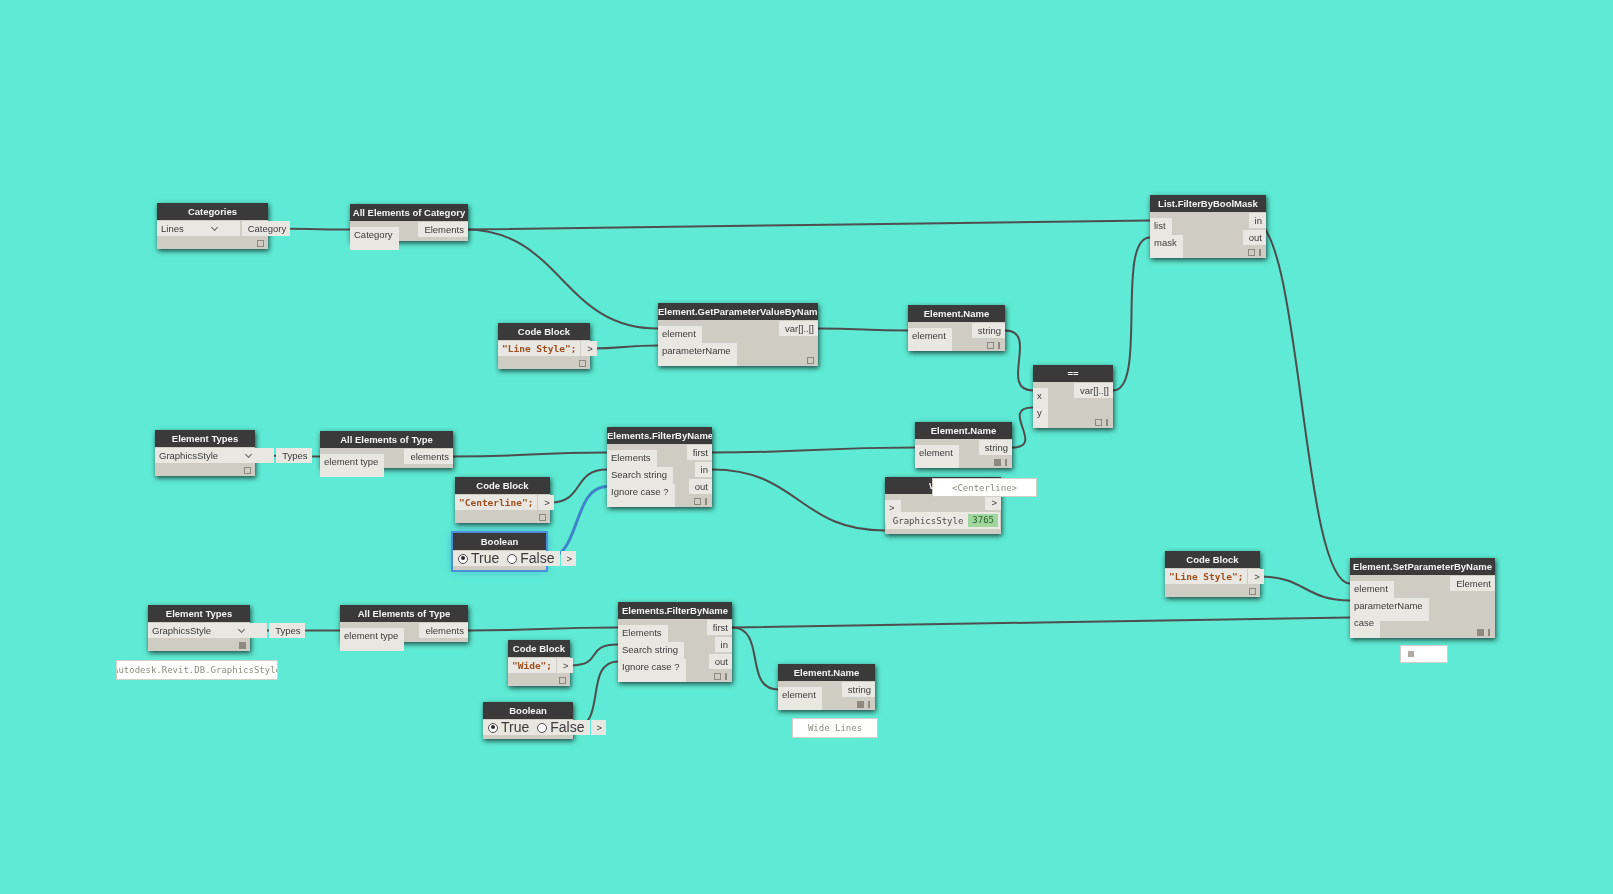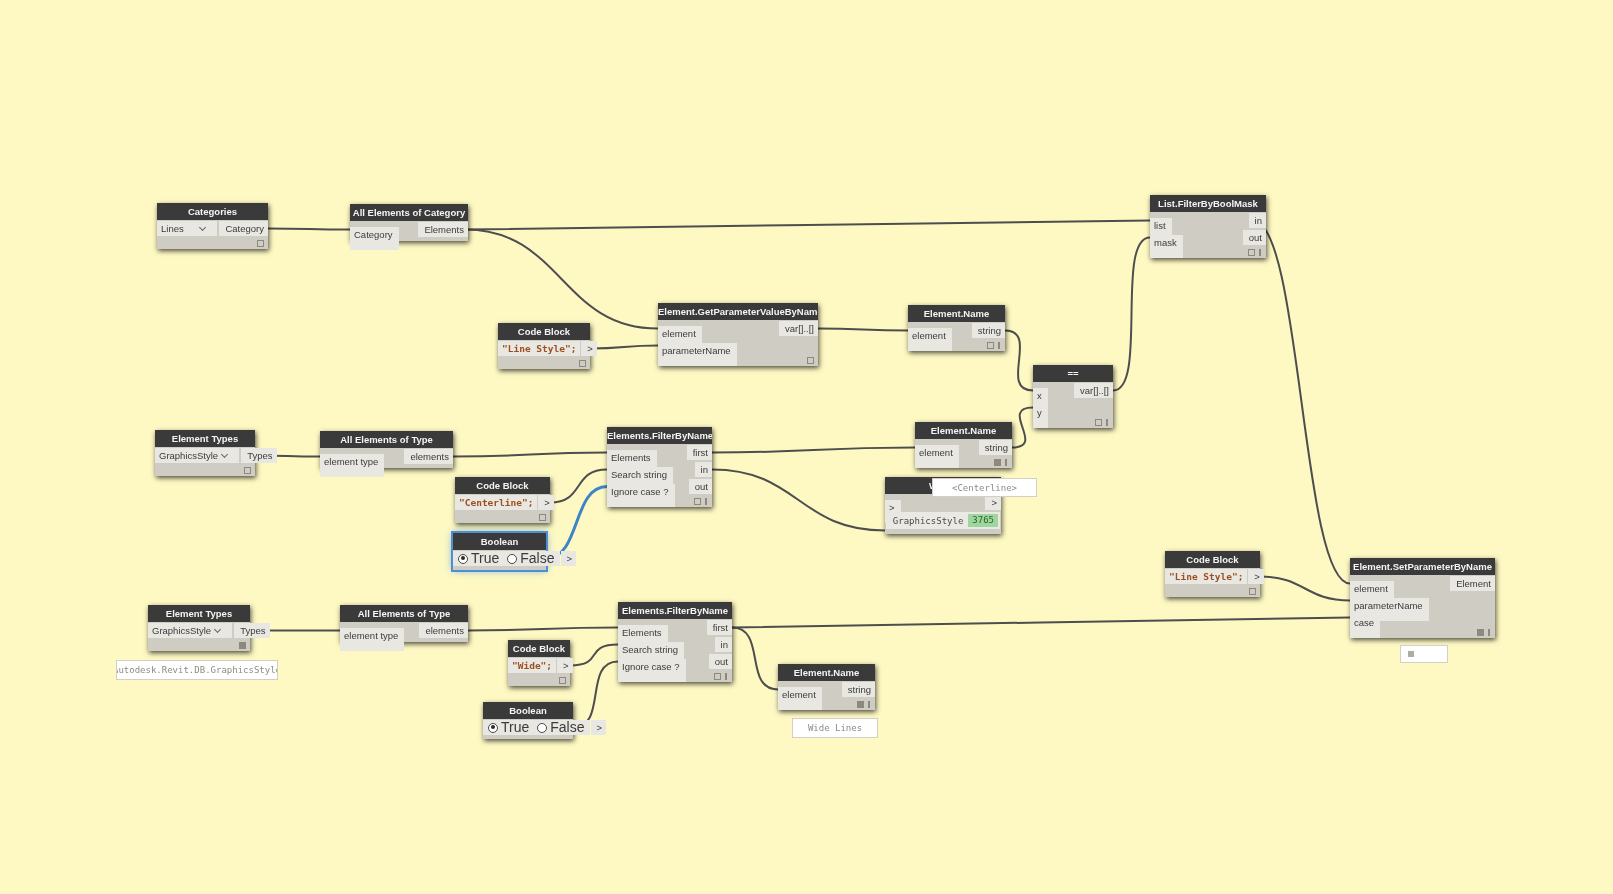--- a/index.html
+++ b/index.html
@@ -8,21 +8,21 @@
   #wires{position:absolute;left:0;top:0;z-index:1;}
   #wires path{fill:none;stroke-linecap:round;}
   #nodes,#labels{position:absolute;left:0;top:0;width:100%;height:100%;z-index:2;pointer-events:none;}
   .node{position:absolute;background:#cfccc4;box-shadow:1px 2px 5px rgba(0,0,0,.7);pointer-events:auto;}
   .node.selected{box-shadow:0 0 0 2px #4a8fd8,0 0 8px rgba(74,143,216,.9);}
   .hdr{height:17px;line-height:17px;background:#3a3a3a;color:#f4f4f4;font-size:9.5px;font-weight:bold;text-align:center;white-space:nowrap;overflow:hidden;}
   .row{height:17px;display:flex;justify-content:space-between;align-items:center;}
   .chip{background:#e9e7e2;height:15px;line-height:15px;font-size:9.5px;color:#3b3b3b;white-space:nowrap;}
   .pin{padding:0 6px 8px 4px;margin-top:17px;}
   .pout{padding:0 4px 0 6px;margin-left:auto;text-align:right;}
-  .dd{flex:1;margin-right:2px;display:flex;align-items:center;padding:0 11px 0 4px;}
+  .dd{flex:1;margin-right:2px;display:flex;align-items:center;padding:0 22px 0 4px;gap:24px;}
   .dd span:first-child{flex:1;overflow:hidden;}
   .chev{width:4px;height:4px;border-right:1.4px solid #666;border-bottom:1.4px solid #666;transform:rotate(45deg);margin:-2px 1px 0 4px;flex:none;}
   .code{flex:1;margin-right:1px;padding:0 4px;font-family:"DejaVu Sans Mono",monospace;font-weight:bold;font-size:9.5px;color:#9d4f1f;}
   .radio{flex:1;margin-right:1px;display:flex;align-items:flex-start;gap:8px;padding:0 5px;font-size:14px;}
   .ropt{display:inline-flex;align-items:center;}
   .rb{width:8px;height:8px;border:1px solid #4a4a4a;border-radius:50%;background:#fff;display:inline-block;position:relative;margin-right:3px;flex:none;}
   .rb.on::after{content:"";position:absolute;left:1.5px;top:1.5px;width:4px;height:4px;background:#2b2b2b;border-radius:50%;}
   .vrow{height:17px;margin:1px 1px 2px 1px;background:#ebe9e4;display:flex;align-items:center;justify-content:flex-end;gap:5px;padding-right:2px;}
   .vname{font-family:"DejaVu Sans Mono",monospace;font-size:9px;color:#4a4a4a;}
   .badge{font-family:"DejaVu Sans Mono",monospace;font-size:9px;color:#2d642d;background:#9fd69d;padding:0 4px;height:13px;line-height:13px;}
@@ -31,21 +31,21 @@
   .sq.filled{background:#8d8981;border-color:#8d8981;}
   .ibar{width:2px;height:7px;background:#8d8981;margin-right:1px;}
   .pad{height:3px;}
   .label{position:absolute;background:#fff;border:1px solid #d2cfc8;display:flex;align-items:center;justify-content:center;font-family:"DejaVu Sans Mono",monospace;font-size:9px;color:#8f8b84;white-space:nowrap;overflow:hidden;}
   .label.mini{justify-content:flex-start;}
   .label.mini::before{content:"";width:6px;height:6px;background:#b0aca4;margin-left:7px;}
 </style>
 </head>
 <body>
 
-<div id="stage" style="width: 1613px; height: 894px; background: #fef9c3;">
+<div id="stage" style="width: 1613px; height: 894px; background: #5eead4;">
   <svg id="wires" width="1613" height="894">
       <path d="M268,228.5 C309,228.5 309,229.5 350,229.5" stroke="#4e4e4e" stroke-width="2"></path>
       <path d="M465,229.5 C561.5,229.5 561.5,328.5 658,328.5" stroke="#4e4e4e" stroke-width="2"></path>
       <path d="M465,229.5 C565,229.5 1050,220.5 1150,220.5" stroke="#4e4e4e" stroke-width="2"></path>
       <path d="M590,348.5 C625,348.5 623,345.5 658,345.5" stroke="#4e4e4e" stroke-width="2"></path>
       <path d="M818,328.5 C863,328.5 863,330.5 908,330.5" stroke="#4e4e4e" stroke-width="2"></path>
       <path d="M1005,330.5 C1040,330.5 998,390.5 1033,390.5" stroke="#4e4e4e" stroke-width="2"></path>
       <path d="M1113,390.5 C1148,390.5 1115,237.5 1150,237.5" stroke="#4e4e4e" stroke-width="2"></path>
       <path d="M255,455.5 C290,455.5 285,456.5 320,456.5" stroke="#4e4e4e" stroke-width="2"></path>
       <path d="M453,456.5 C530,456.5 530,452.5 607,452.5" stroke="#4e4e4e" stroke-width="2"></path>

